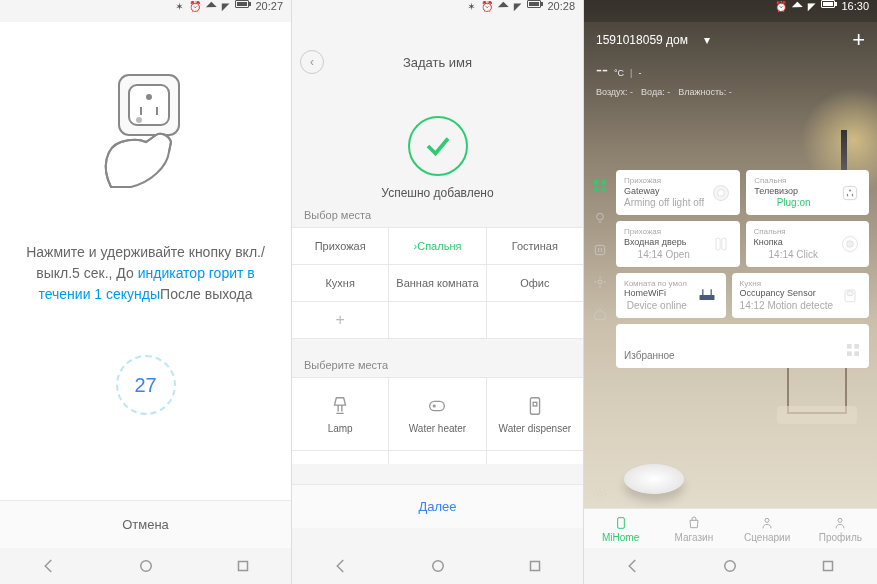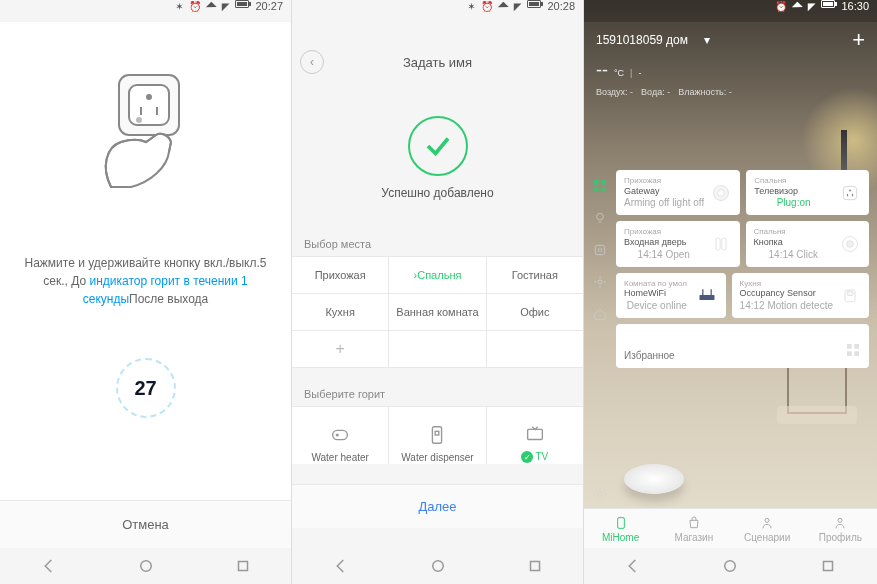--- a/index.html
+++ b/index.html
@@ -23,35 +23,35 @@
 
   
   .navbar { height: 36px; background: #f5f5f5; display:flex; align-items:center; justify-content:space-around; }
   .navbar .navbtn { width:24px; height:24px; display:flex; align-items:center; justify-content:center; color:#888; }
   .nav-back svg, .nav-home svg, .nav-recent svg { width:18px; height:18px; stroke:#999; fill:none; stroke-width:2;}
 
   
   .s1 .content { flex:1; background:#fff; display:flex; flex-direction:column; align-items:center; padding-top:20px;}
   .plug-illus { width:180px; height:180px; display:flex; align-items:center; justify-content:center;}
   .plug-illus svg { width:170px; height:170px;}
-  .s1 .instruction { font-size:12px; color:#666; text-align:center; padding:0 20px; margin-top:32px; line-height:1.5;}
+  .s1 .instruction { font-size:14px; color:#666; text-align:center; padding:0 20px; margin-top:20px; line-height:1.5;}
   .s1 .instruction .link { color:#0099ee; }
   .s1 .countdown-wrap { margin-top:50px; width:60px; height:60px; border-radius:50%; display:flex; align-items:center; justify-content:center; position:relative;}
   .s1 .countdown-wrap::before { content:""; position:absolute; inset:0; border-radius:50%; border:2px dashed #bde5f5; }
-  .s1 .countdown { font-size:20px; font-weight:700; color:#0f172a;}
+  .s1 .countdown { font-size:20px; font-weight:400; color:#3b82f6;}
   .s1 .footer-btn { height:48px; background:#fafafa; border-top:1px solid #e8e8e8; display:flex; align-items:center; justify-content:center; font-size:13px; color:#666;}
 
   
   .s2 .header2 { height:40px; display:flex; align-items:center; justify-content:center; position:relative; background:#f5f5f5;}
   .s2 .header2 .back2 { position:absolute; left:8px; top:8px; width:24px; height:24px; border:1px solid #ccc; border-radius:50%; display:flex; align-items:center; justify-content:center; color:#999; font-size:12px;}
   .s2 .header2 .title2 { font-size:13px; color:#555;}
   .s2 .content2 { flex:1; background:#f5f5f5; overflow:hidden;}
   .success-circle { width:60px; height:60px; border:2px solid #2ecc71; border-radius:50%; margin:14px auto 10px; display:flex; align-items:center; justify-content:center;}
   .success-circle svg { width:30px; height:30px; stroke:#2ecc71; stroke-width:3; fill:none;}
-  .success-text { text-align:center; font-size:12px; color:#555; margin-bottom:32px;}
+  .success-text { text-align:center; font-size:12px; color:#555; margin-bottom:3px;}
   .section-label { font-size:11px; color:#888; padding:6px 12px;}
   .room-grid { display:grid; grid-template-columns: repeat(3,1fr); background:#e8e8e8; gap:1px; border-top:1px solid #e8e8e8; border-bottom:1px solid #e8e8e8; margin-bottom:14px;}
   .room-cell { background:#fff; height:36px; display:flex; align-items:center; justify-content:center; font-size:11px; color:#666;}
   .room-cell.selected { color:#2ecc71;}
   .room-cell.selected::before { content:"› "; color:#2ecc71;}
   .room-cell.add { color:#bbb; font-size:16px;}
   .icon-grid { display:grid; grid-template-columns: repeat(3,1fr); background:#e8e8e8; gap:1px; border-top:1px solid #e8e8e8;}
   .icon-cell { background:#fff; height:72px; display:flex; flex-direction:column; align-items:center; justify-content:center; gap:6px; font-size:10px; color:#666;}
   .icon-cell .ic-svg { width:22px; height:22px; stroke:#999; fill:none; stroke-width:1.5;}
   .icon-cell.selected { color:#2ecc71;}
@@ -187,22 +187,28 @@
         <div class="room-cell">Прихожая</div>
         <div class="room-cell selected">Спальня</div>
         <div class="room-cell">Гостиная</div>
         <div class="room-cell">Кухня</div>
         <div class="room-cell">Ванная комната</div>
         <div class="room-cell">Офис</div>
         <div class="room-cell add">+</div>
         <div class="room-cell"></div>
         <div class="room-cell"></div>
       </div>
-      <div class="section-label">Выберите горит</div>
+      <div class="section-label">Выберите места</div>
       <div class="icon-grid">
+        <div class="icon-cell">
+          <svg class="ic-svg" viewBox="0 0 24 24">
+              <path d="M8 3h8l2 8H6z M10 11v7 M14 11v7 M8 20h8"></path>
+            </svg>
+          <span>Lamp</span>
+        </div>
         <div class="icon-cell">
           <svg class="ic-svg" viewBox="0 0 24 24">
               <rect x="4" y="7" width="16" height="10" rx="5"></rect>
               <circle cx="9" cy="12" r="1"></circle>
             </svg>
           <span>Water heater</span>
         </div>
         <div class="icon-cell">
           <svg class="ic-svg" viewBox="0 0 24 24">
               <rect x="7" y="3" width="10" height="18" rx="2"></rect>

